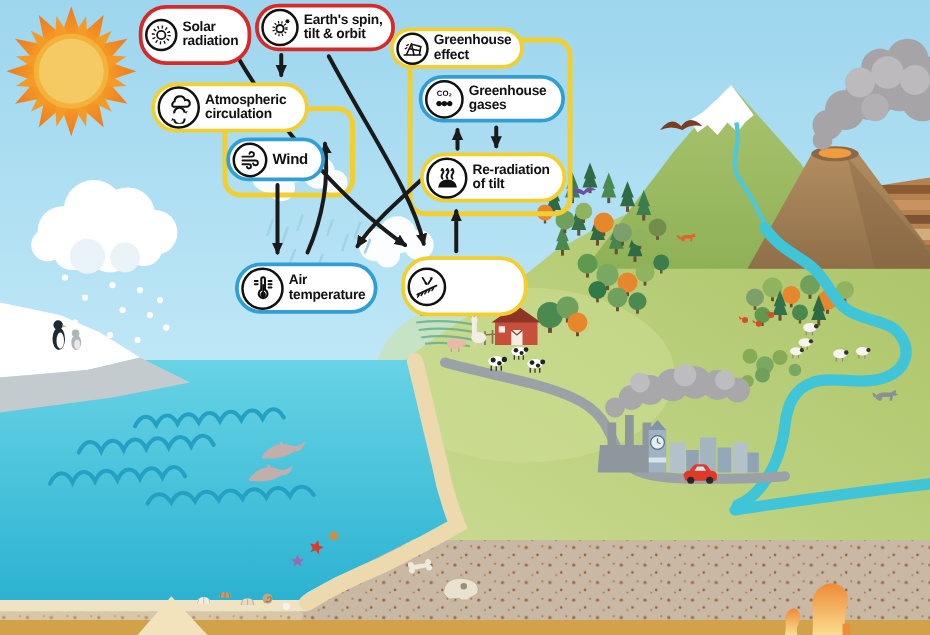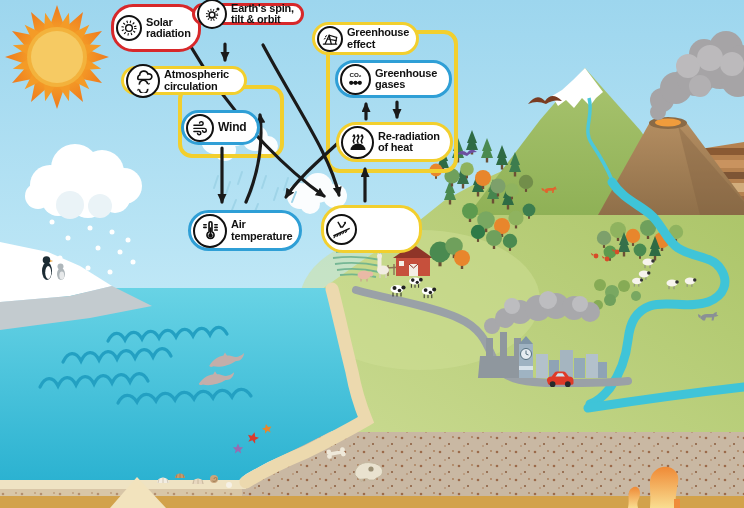--- a/index.html
+++ b/index.html
@@ -455,33 +455,33 @@
   <span class="picon" style="width:26px;height:26px">
     <svg width="20" height="20" viewBox="0 0 24 24" fill="none" stroke="#111" stroke-width="1.7">
       <circle cx="12" cy="12" r="4"></circle>
           <circle cx="12" cy="12" r="7.6" stroke-width="3" stroke-dasharray="1.3 2.7"></circle>
     </svg>
   </span>
   <span class="plabel">Solar
 radiation</span>
 </div>
 
-<div class="pill red" style="left:192px;top:3px;width:112px;height:22px">
+<div class="pill red" style="left:204px;top:3px;width:112px;height:38px">
   <span class="picon" style="width:30px;height:30px">
     <svg width="22" height="22" viewBox="0 0 24 24" fill="none" stroke="#111" stroke-width="1.7">
       <circle cx="12" cy="13" r="3.2"></circle>
           <circle cx="12" cy="13" r="5.6" stroke-width="2.2" stroke-dasharray="1 2"></circle>
           <circle cx="18.5" cy="6.5" r="1.7" fill="#111" stroke="none"></circle>
     </svg>
   </span>
   <span class="plabel">Earth's spin,
 tilt &amp; orbit</span>
 </div>
 
-<div class="pill yellow" style="left:121px;top:66px;width:126px;height:29px">
+<div class="pill yellow" style="left:121px;top:66px;width:126px;height:40px">
   <span class="picon" style="width:34px;height:34px">
     <svg width="25" height="25" viewBox="0 0 24 24" fill="none" stroke="#111" stroke-width="1.6">
       <path d="M7,11 h10.2 a2.7,2.7 0 1 0 -0.9,-5.2 a4.1,4.1 0 0 0 -8,1 a2.8,2.8 0 0 0 -1.3,4.2"></path>
       <path d="M8,16 a4,4 0 0 1 8,-0.5"></path>
           <path d="M16,15 l2.4,-0.8 l-1.2,2.2 z" fill="#111" stroke="none"></path>
       <path d="M16,20 a4,4 0 0 1 -8,0.5"></path>
           <path d="M8,21 l-2.4,0.8 l1.2,-2.2 z" fill="#111" stroke="none"></path>
     </svg>
   </span>
   <span class="plabel">Atmospheric
@@ -540,21 +540,21 @@
 
 <div class="pill yellow" style="left:336px;top:122px;width:117px;height:40px">
   <span class="picon" style="width:33px;height:33px">
     <svg width="24" height="24" viewBox="0 0 24 24" fill="none" stroke="#111" stroke-width="1.5" stroke-linecap="round">
       <path d="M4.5,20 a7.5,6.5 0 0 1 15,0 z" fill="#111" stroke="none"></path>
       <path d="M8,13 q-1.5,-2 0,-4 q1.5,-2 0,-3.8 M12,13 q-1.5,-2 0,-4 q1.5,-2 0,-3.8 M16,13 q-1.5,-2 0,-4 q1.5,-2 0,-3.8"></path>
       <path d="M8,5 l-1,1.4 M12,5 l-1,1.4 M16,5 l-1,1.4" stroke-width="1.2"></path>
     </svg>
   </span>
   <span class="plabel">Re-radiation
-of heat</span>
+of tilt</span>
 </div>
 
 <div class="pill yellow" style="left:321px;top:205px;width:101px;height:48px">
   <span class="picon" style="width:31px;height:31px">
     <svg width="23" height="23" viewBox="0 0 24 24" fill="none" stroke="#111" stroke-width="1.5" stroke-linecap="round">
       <path d="M4,18.5 L20,11"></path>
       <path d="M5.5,18.8 l-1.3,1.8 M8.5,17.4 l-1.3,1.8 M11.5,16 l-1.3,1.8 M14.5,14.6 l-1.3,1.8 M17.5,13.2 l-1.3,1.8" stroke-width="1.2"></path>
       <path d="M8.5,4.5 L11.5,9.5"></path>
           <path d="M11.9,10.6 l0.3,-2.6 l-2.4,1.2 z" fill="#111" stroke="none"></path>
       <path d="M13,9.5 L16,5"></path>

